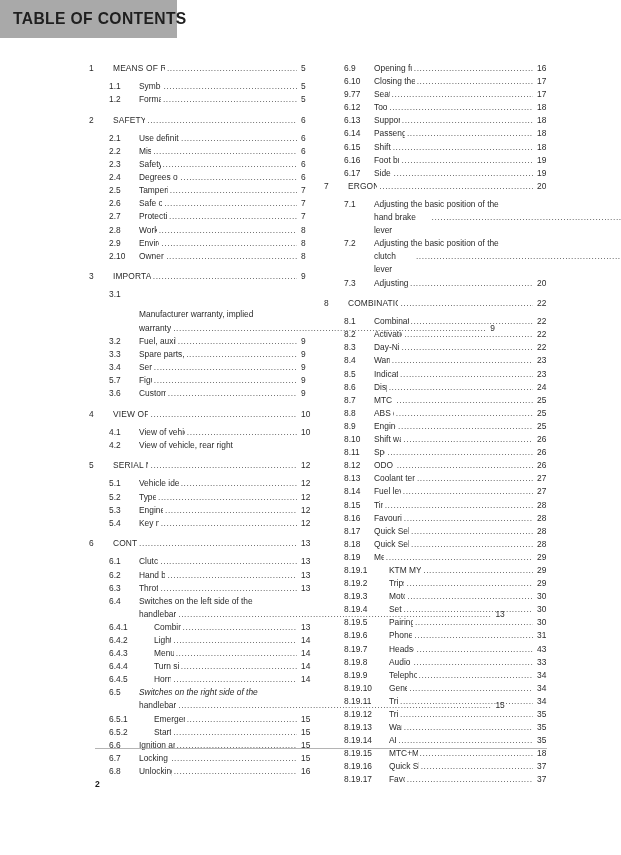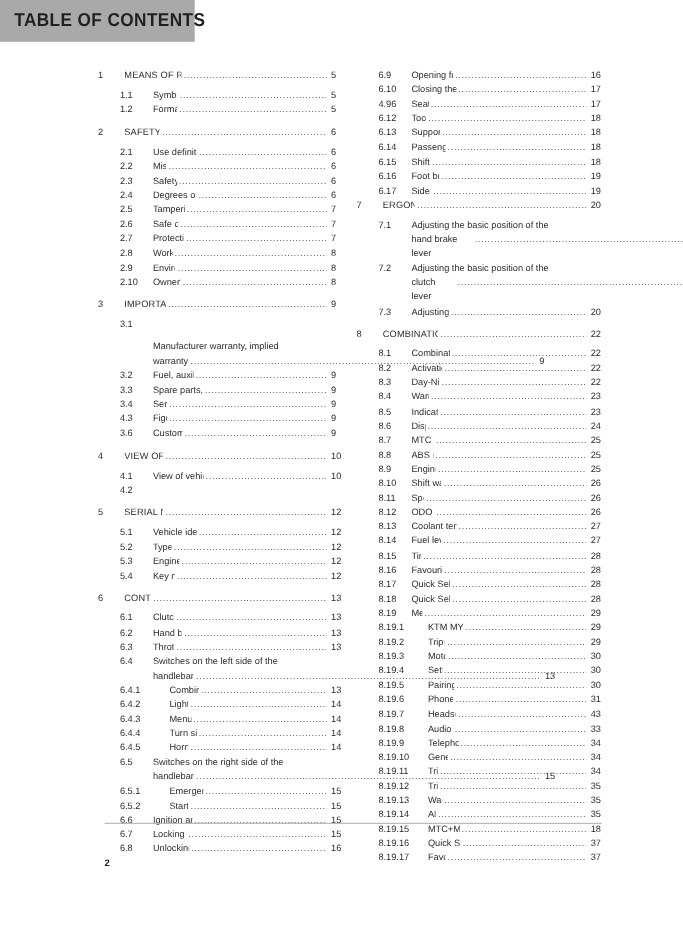--- a/index.html
+++ b/index.html
@@ -259,21 +259,21 @@
         <span class="dots"></span>
         <span class="page">9</span>
       </div>
       <div class="entry lvl2">
         <span class="num">3.4</span>
         <span class="label">Service</span>
         <span class="dots"></span>
         <span class="page">9</span>
       </div>
       <div class="entry lvl2">
-        <span class="num">4.3</span>
+        <span class="num">5.7</span>
         <span class="label">Figures</span>
         <span class="dots"></span>
         <span class="page">9</span>
       </div>
       <div class="entry lvl2">
         <span class="num">3.6</span>
         <span class="label">Customer service</span>
         <span class="dots"></span>
         <span class="page">9</span>
       </div>
@@ -285,20 +285,21 @@
       </div>
       <div class="entry lvl2">
         <span class="num">4.1</span>
         <span class="label">View of vehicle, front left (example)</span>
         <span class="dots"></span>
         <span class="page">10</span>
       </div>
       <div class="entry lvl2 wrap">
         <span class="num">4.2</span>
         <span class="wrapgroup" style="flex: 1 1 auto;">
+          <span class="label" style="display: block;">View of vehicle, rear right</span>
         </span>
       </div>
       <div class="entry lvl1">
         <span class="num">5</span>
         <span class="label">SERIAL NUMBERS</span>
         <span class="dots"></span>
         <span class="page">12</span>
       </div>
       <div class="entry lvl2">
         <span class="num">5.1</span>
@@ -385,21 +386,21 @@
       </div>
       <div class="entry lvl3">
         <span class="num">6.4.5</span>
         <span class="label">Horn button</span>
         <span class="dots"></span>
         <span class="page">14</span>
       </div>
       <div class="entry lvl2 wrap">
         <span class="num">6.5</span>
         <span class="wrapgroup" style="flex: 1 1 auto;">
-          <span class="label" style="display: block;">Switches on the right side of the</span>
+          <span class="label" style="display: block; font-style: italic;">Switches on the right side of the</span>
           <span class="line2">
             <span class="label">handlebar</span>
             <span class="dots"></span>
             <span class="page">15</span>
           </span>
         </span>
       </div>
       <div class="entry lvl3">
         <span class="num">6.5.1</span>
         <span class="label">Emergency OFF switch</span>
@@ -438,21 +439,21 @@
         <span class="dots"></span>
         <span class="page">16</span>
       </div>
       <div class="entry lvl2">
         <span class="num">6.10</span>
         <span class="label">Closing the fuel tank filler cap</span>
         <span class="dots"></span>
         <span class="page">17</span>
       </div>
       <div class="entry lvl2">
-        <span class="num">4.96</span>
+        <span class="num">9.77</span>
         <span class="label">Seat lock</span>
         <span class="dots"></span>
         <span class="page">17</span>
       </div>
       <div class="entry lvl2">
         <span class="num">6.12</span>
         <span class="label">Tool set</span>
         <span class="dots"></span>
         <span class="page">18</span>
       </div>

